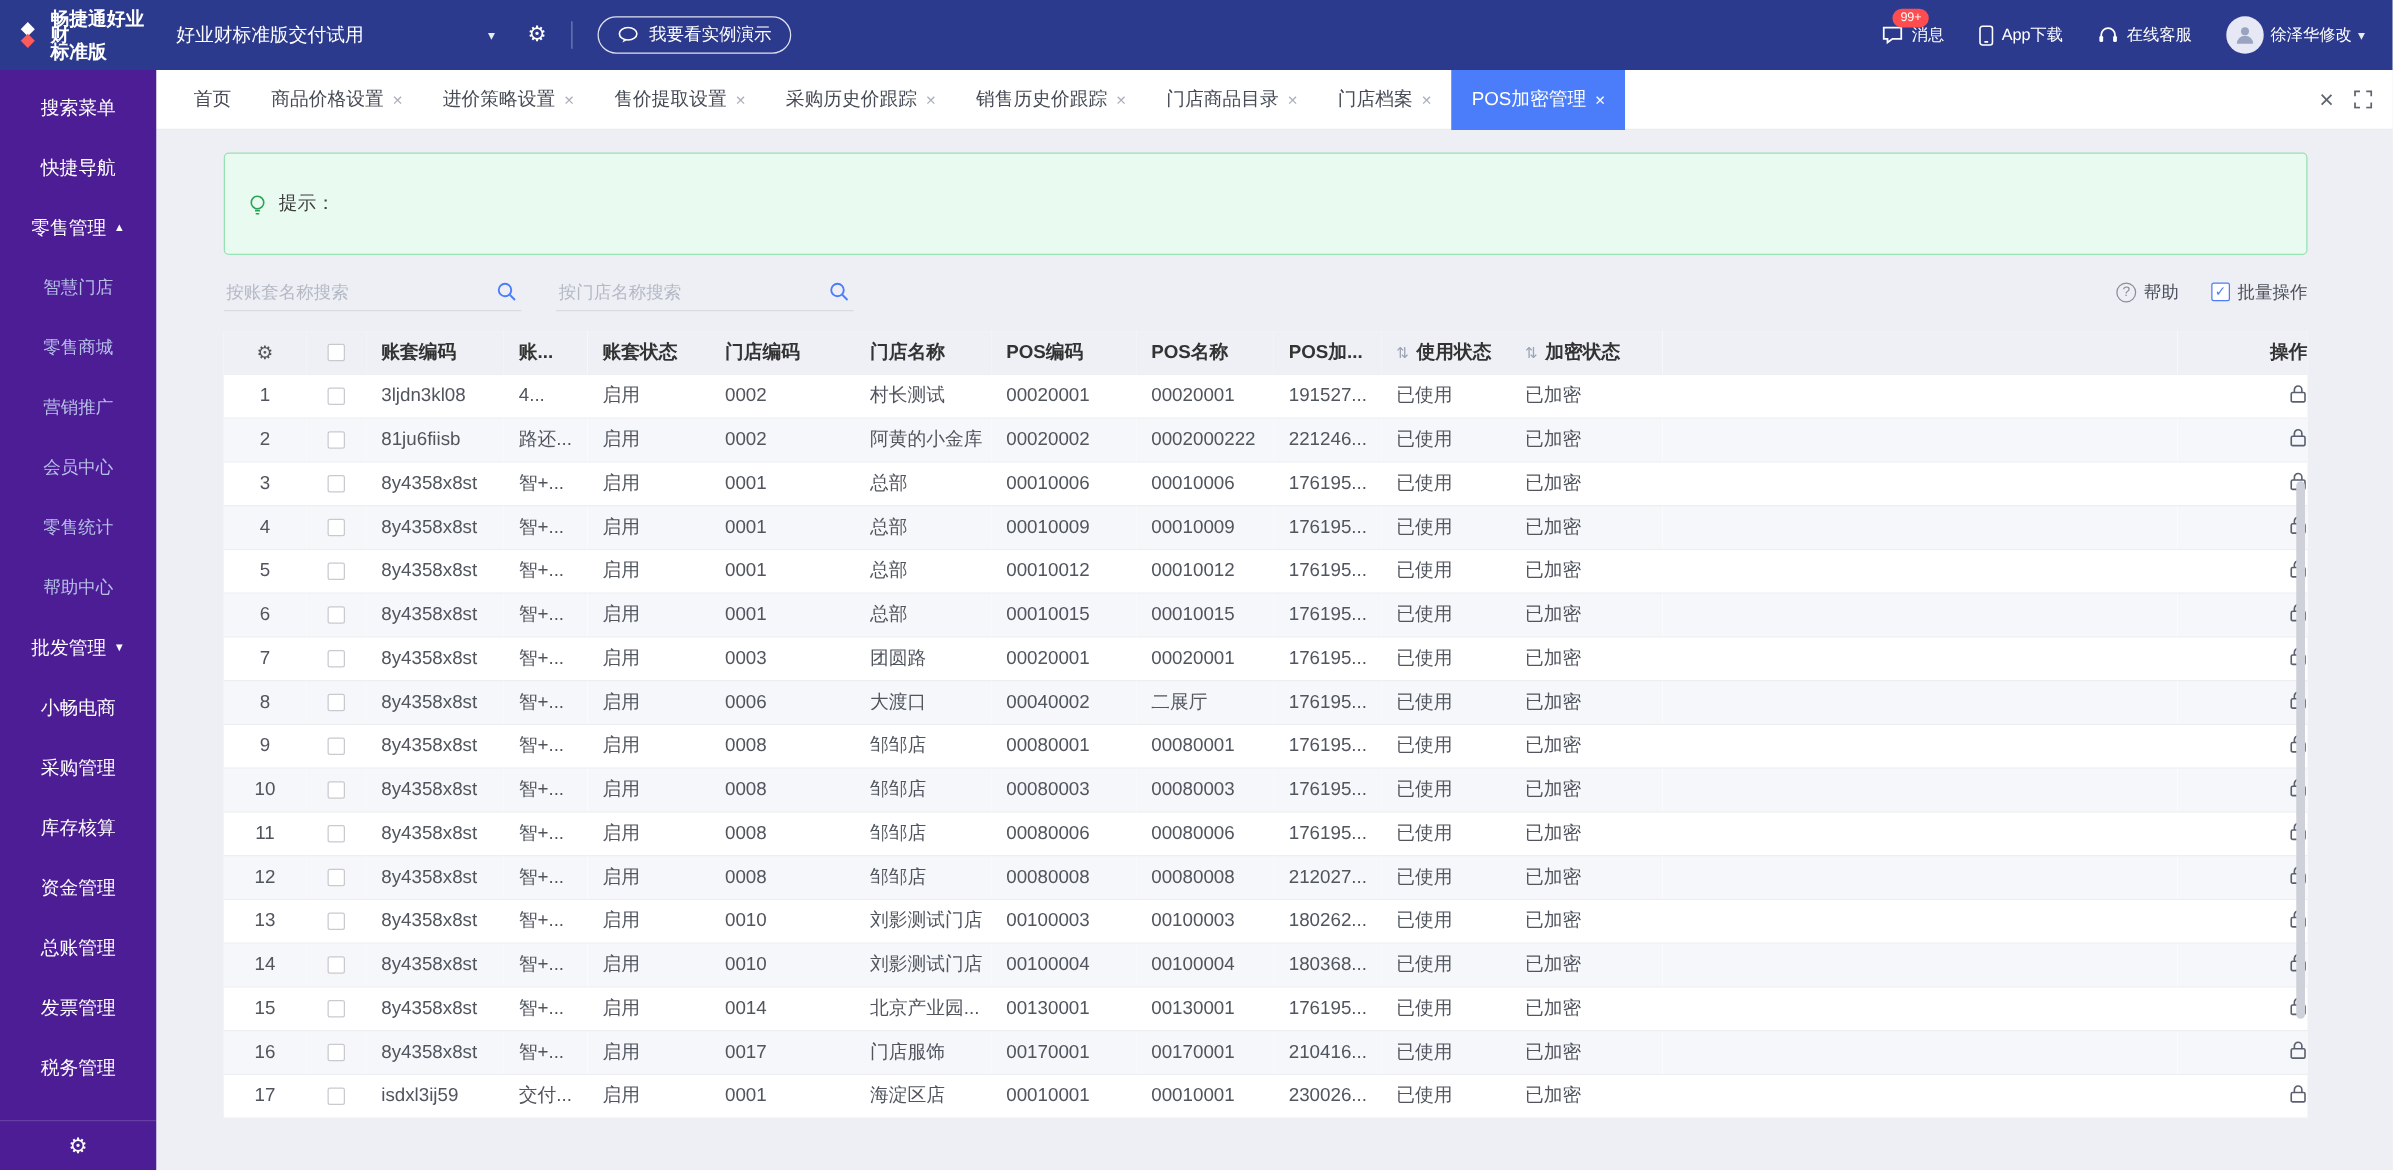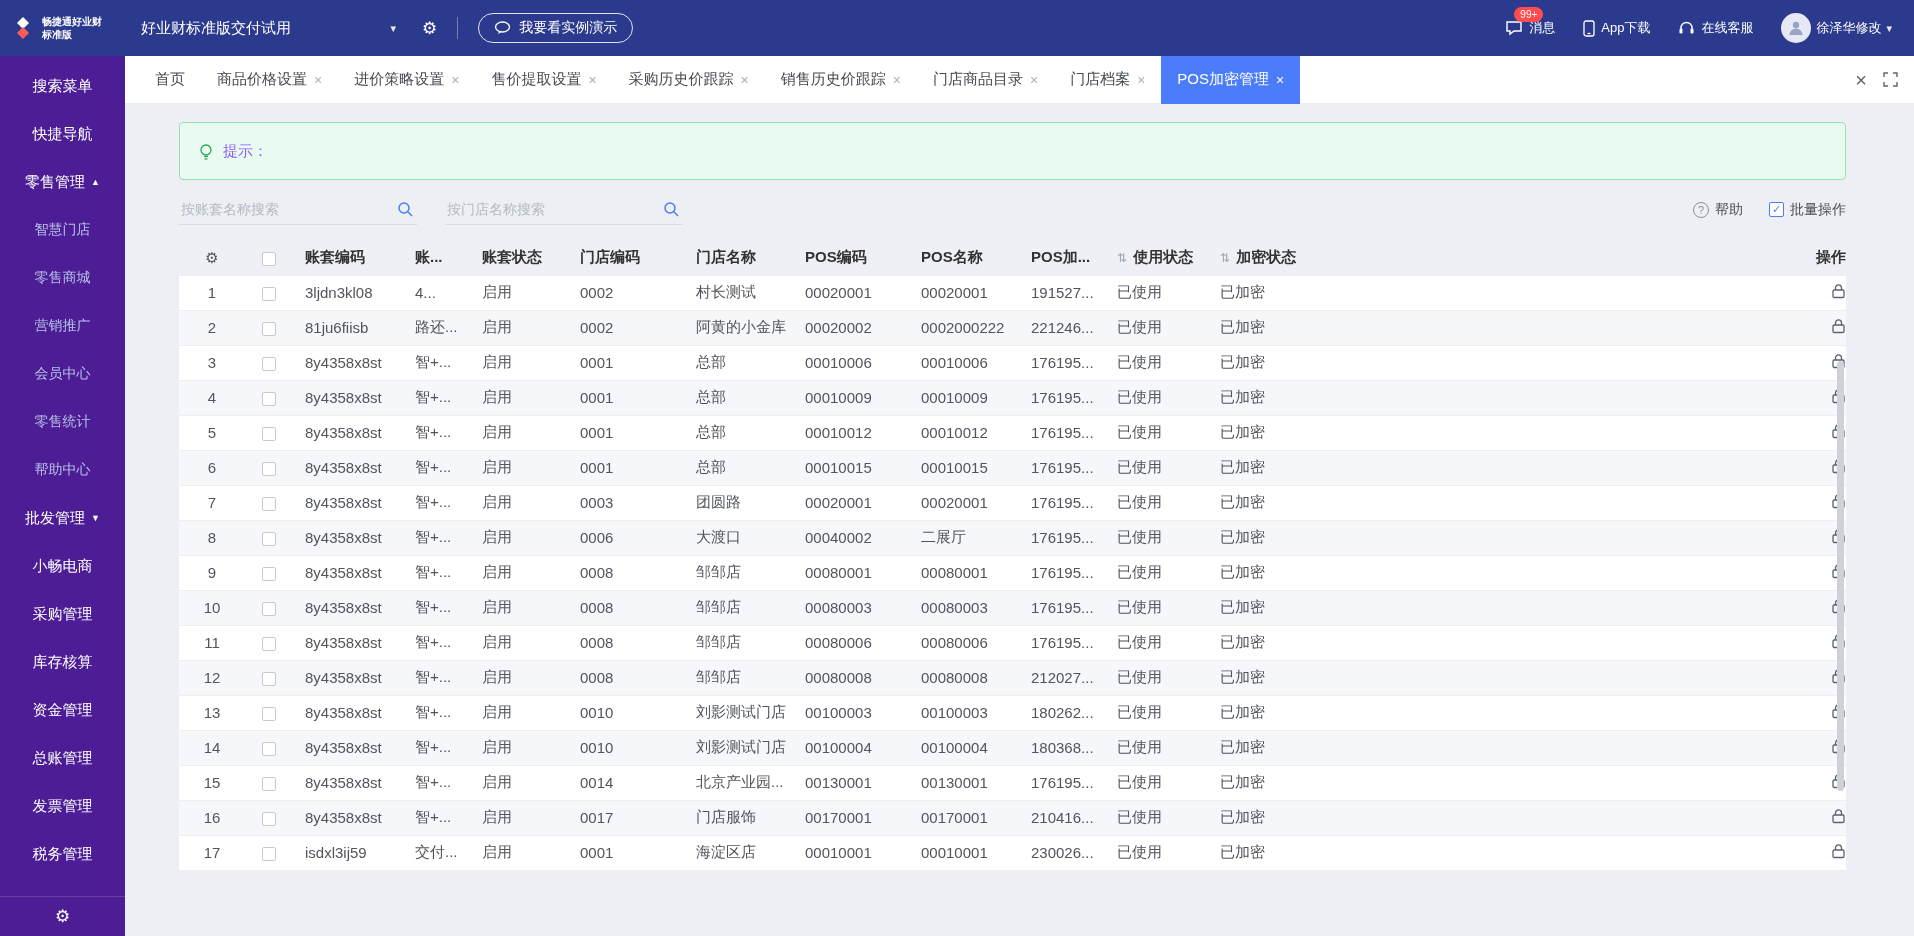--- a/index.html
+++ b/index.html
@@ -3,21 +3,21 @@
 <meta charset="utf-8">
 <style>
   * { margin:0; padding:0; box-sizing:border-box; }
   html,body { width:1914px; height:936px; overflow:hidden;
     font-family:"Liberation Sans","DejaVu Sans",sans-serif; background:#edeff4; }
 
   
   .topbar{ position:absolute; top:0; left:0; width:1914px; height:56px;
     background:#2c3a8e; color:#fff; display:flex; align-items:center; z-index:20;}
   .logo{ width:125px; display:flex; align-items:center; gap:6px; padding-left:10px; cursor:pointer;}
-  .logo-text{ font-size:10px; line-height:13px; font-weight:bold;}
+  .logo-text{ font-size:15px; line-height:13px; font-weight:bold;}
   .acct{ margin-left:16px; width:255px; display:flex; align-items:center;
     justify-content:space-between; font-size:15px; cursor:pointer;}
   .chev{ font-size:11px; opacity:.9;}
   .tb-gear{ margin-left:26px; font-size:17px; cursor:pointer;}
   .tb-divider{ width:1px; height:22px; background:rgba(255,255,255,.35); margin:0 20px;}
   .demo-pill{ display:flex; align-items:center; gap:8px; height:30px; padding:0 15px;
     border:1px solid rgba(255,255,255,.85); border-radius:15px; background:transparent;
     color:#fff; font-size:14px; cursor:pointer;}
   .tb-right{ margin-left:auto; display:flex; align-items:center; gap:28px; padding-right:22px;}
   .tb-item{ position:relative; display:flex; align-items:center; gap:6px; font-size:13px; cursor:pointer;}
@@ -49,22 +49,22 @@
   .tab.active .x{ color:#fff;}
   .tab-right{ margin-left:auto; display:flex; align-items:center; gap:16px; padding:0 16px;}
   .tab-close-all{ font-size:20px; color:#5f646e; cursor:pointer; line-height:1;}
   .fs-icon{ cursor:pointer; display:flex;}
 
   
   .content{ position:absolute; top:104px; left:125px; right:0; bottom:0;
     background:#edeff4; padding:18px 68px 0 54px;}
 
   .tip{ display:flex; align-items:flex-start; gap:9px; background:#e9fbf0;
-    border:1px solid #97e2b3; border-radius:4px; padding:15px 18px;
-    color:#8b5cf6; font-size:15px; line-height:26px;}
+    border:1px solid #97e2b3; border-radius:4px; padding:27px 18px;
+    color:#404040; font-size:15px; line-height:26px;}
   .tip-icon{ margin-top:5px; flex:0 0 auto;}
   .tip-label{ white-space:nowrap;}
 
   .filter-row{ margin-top:14px; display:flex; align-items:center;}
   .search-box{ position:relative; width:238px; margin-right:28px; border-bottom:1px solid #d8dbe2;text-decoration:underline;}
   .search-box input{ border:none; background:transparent; width:100%; height:30px;
     font-size:14px; color:#333; outline:none; padding:0 28px 0 2px;}
   .search-box input::placeholder{ color:#b4b9c6;}
   .search-box svg{ position:absolute; right:3px; top:7px;}
   .filter-spacer{ flex:1;}

